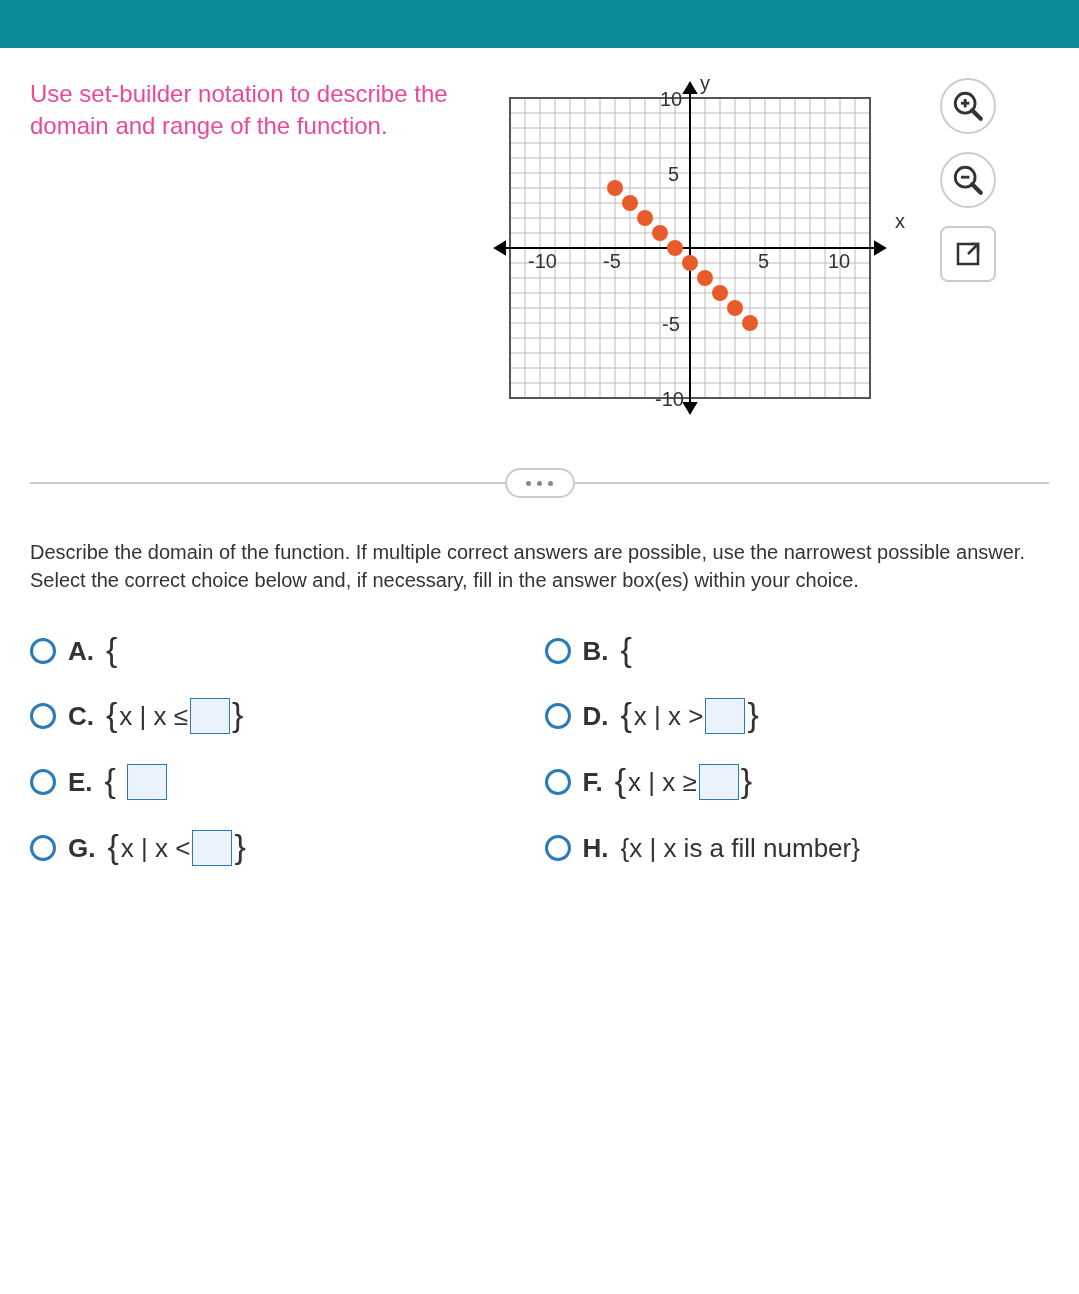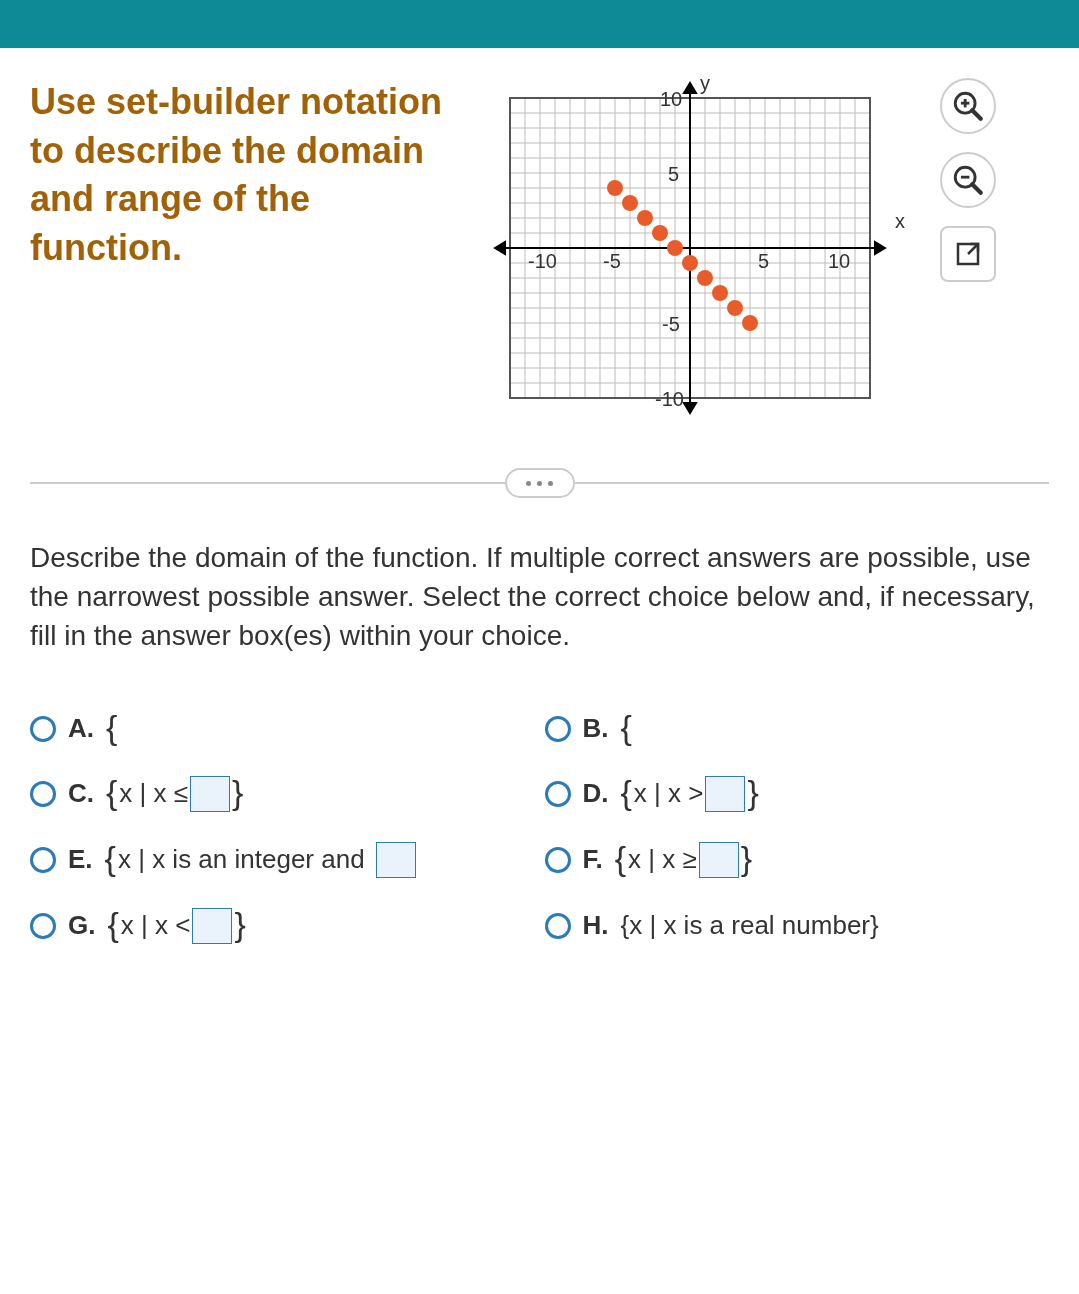--- a/index.html
+++ b/index.html
@@ -16,25 +16,24 @@
   .content {
     padding: 30px 30px 40px 30px;
     position: relative;
   }
   .question-row {
     display: flex;
     align-items: flex-start;
     gap: 20px;
   }
   .question-text {
-    font-size: 36px;
+    font-size: 24px;
     line-height: 1.35;
-    color: #a16207;
+    color: #ec4899;
     flex: 0 0 420px;
-    font-weight: bold;
   }
   .graph-wrap {
     position: relative;
     flex: 0 0 auto;
   }
   .graph-svg { display: block; }
   .tool-col {
     display: flex;
     flex-direction: column;
     gap: 18px;
@@ -73,24 +72,24 @@
     gap: 6px;
     background: #fff;
     cursor: pointer;
   }
   .divider-pill span {
     width: 5px; height: 5px;
     background: #888;
     border-radius: 50%;
   }
   .instructions {
-    font-size: 28px;
+    font-size: 20px;
     line-height: 1.4;
     color: #333;
-    margin-bottom: 56px;
+    margin-bottom: 40px;
   }
   .choices {
     display: grid;
     grid-template-columns: 1fr 1fr;
     row-gap: 30px;
     column-gap: 10px;
   }
   .choice {
     display: flex;
     align-items: center;
@@ -315,21 +314,20 @@
         <span class="input-box"></span>
         <span class="brace">}</span>
       </div>
     </div>
 
     <div class="choice">
       <div class="radio"></div>
       <div class="choice-label">E.</div>
       <div class="choice-body">
         <span class="brace">{</span>
-        <span>x | x is an integer and</span>
         &nbsp;<span class="input-box"></span>
       </div>
     </div>
 
     <div class="choice">
       <div class="radio"></div>
       <div class="choice-label">F.</div>
       <div class="choice-body">
         <span class="brace">{</span>
         <span>x | x ≥</span>
@@ -346,18 +344,18 @@
         <span>x | x &lt;</span>
         <span class="input-box"></span>
         <span class="brace">}</span>
       </div>
     </div>
 
     <div class="choice">
       <div class="radio"></div>
       <div class="choice-label">H.</div>
       <div class="choice-body">
-        <span>{x | x is a real number}</span>
+        <span>{x | x is a fill number}</span>
       </div>
     </div>
 
   </div>
 </div>
 
 </body></html>

